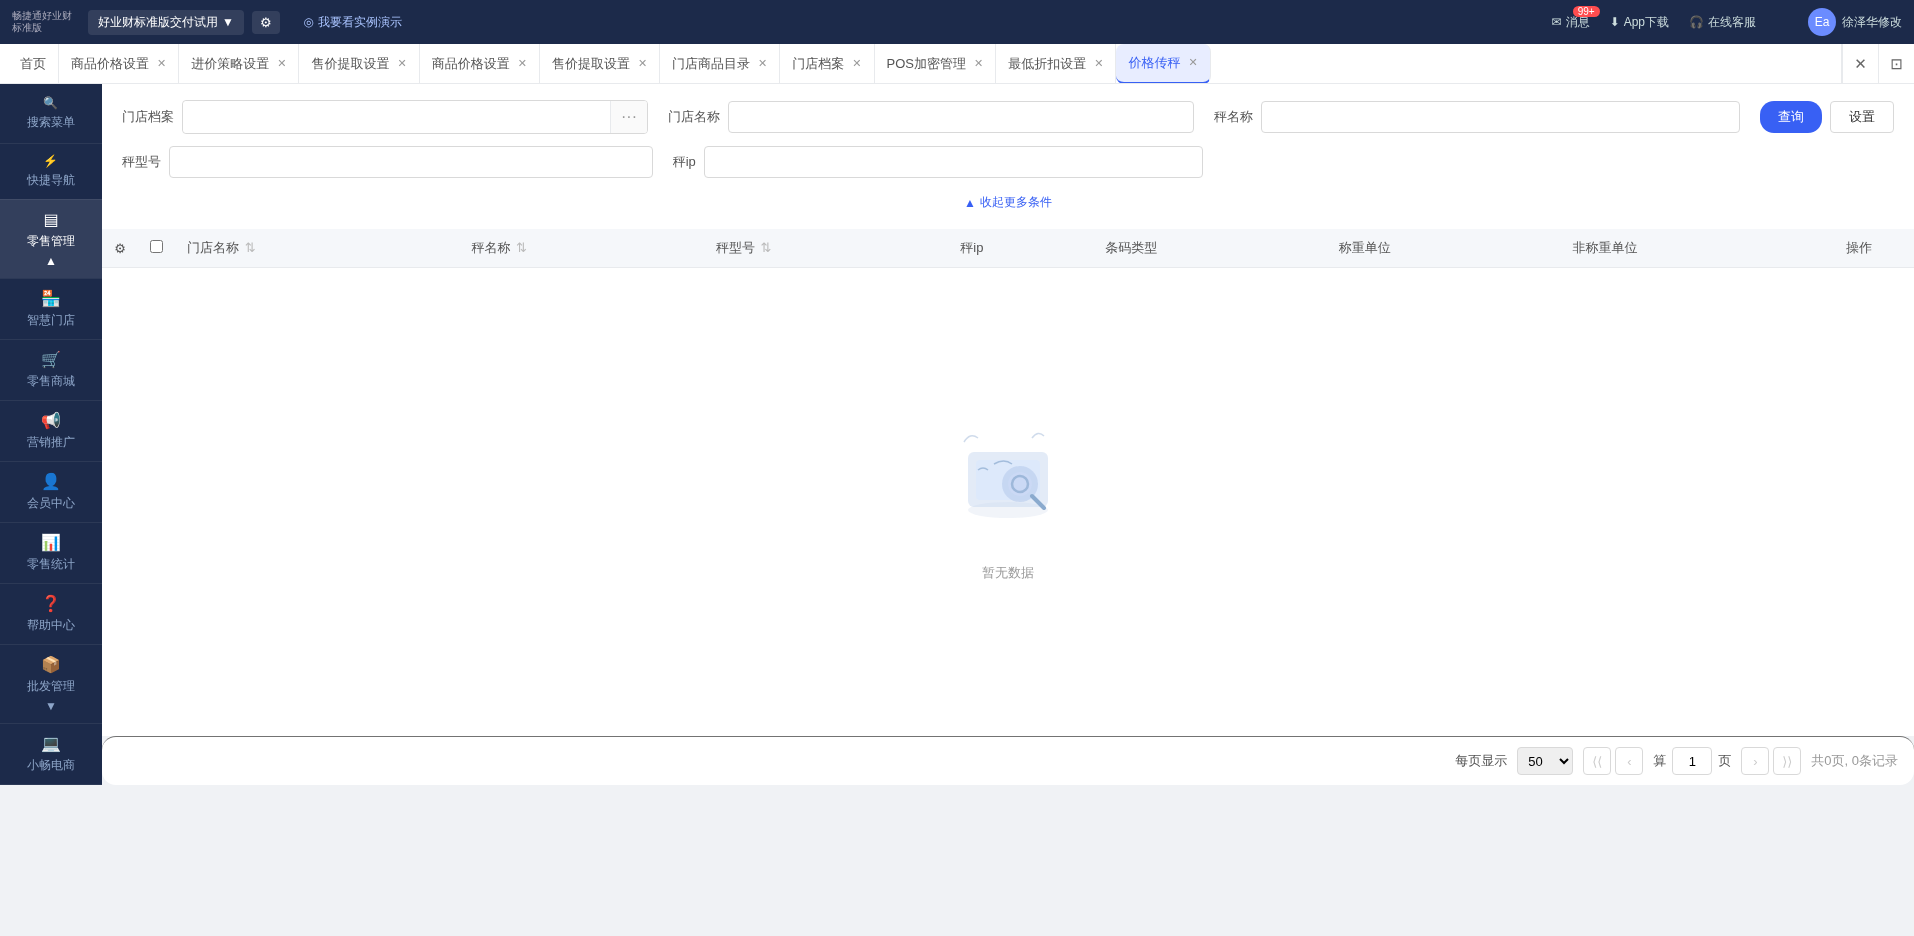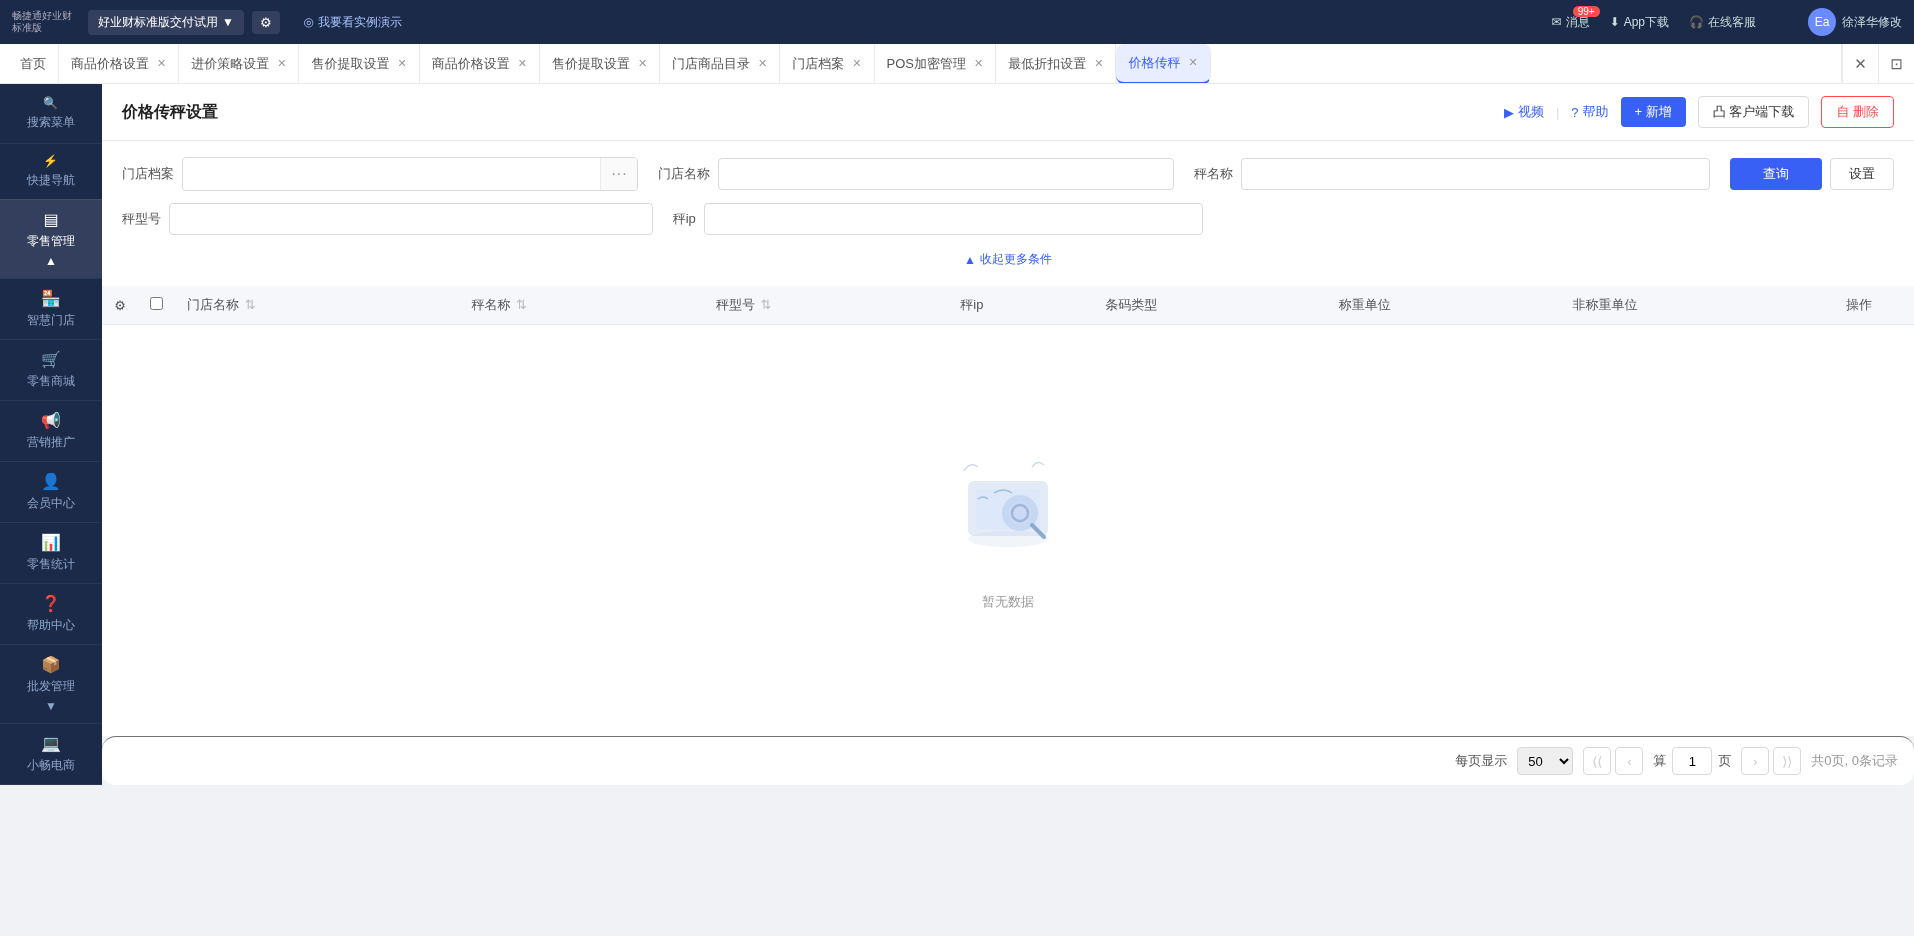--- a/index.html
+++ b/index.html
@@ -244,57 +244,40 @@
       </div>
       <div class="sidebar-item">
         <span class="icon">💰</span>
 
       </div>
 
     </div>
 
     <div class="main-content">
 
-      <div class="page-header">
-        <div class="page-title">价格传秤设置</div>
-        <div class="page-actions">
-          <div class="page-action-link">
-            <span>▶</span>
-            <span>视频</span>
-          </div>
-          <span style="color:#ddd;">|</span>
-          <div class="page-action-link">
-            <span>?</span>
-            <span>帮助</span>
-          </div>
-          <button class="btn btn-primary">+ 新增</button>
-          <button class="btn btn-default">凸 客户端下载</button>
-          <button class="btn btn-danger">自 删除</button>
-        </div>
-      </div>
 
       <div class="search-form">
         <div class="form-row">
           <div class="form-field">
             <label class="form-label">门店档案</label>
             <div class="form-input-with-btn">
               <input type="text" class="form-input" style="border: none; flex: 1 1 0%;">
               <span class="form-input-dots">···</span>
             </div>
           </div>
           <div class="form-field">
             <label class="form-label">门店名称</label>
             <input type="text" class="form-input" style="">
           </div>
           <div class="form-field">
             <label class="form-label">秤名称</label>
             <input type="text" class="form-input" style="">
           </div>
           <div style="display:flex;gap:8px;flex-shrink:0;">
-            <button class="btn" style="background:#3860f4;color:#fff;padding:6px 33px;">查询</button>
+            <button class="btn" style="background:#3860f4;color:#fff;padding:6px 18px;border-radius:14px;">查询</button>
             <button class="btn btn-default" style="padding:6px 18px;">设置</button>
           </div>
         </div>
         <div class="form-row">
           <div class="form-field">
             <label class="form-label">秤型号</label>
             <input type="text" class="form-input" style="">
           </div>
           <div class="form-field">
             <label class="form-label">秤ip</label>

